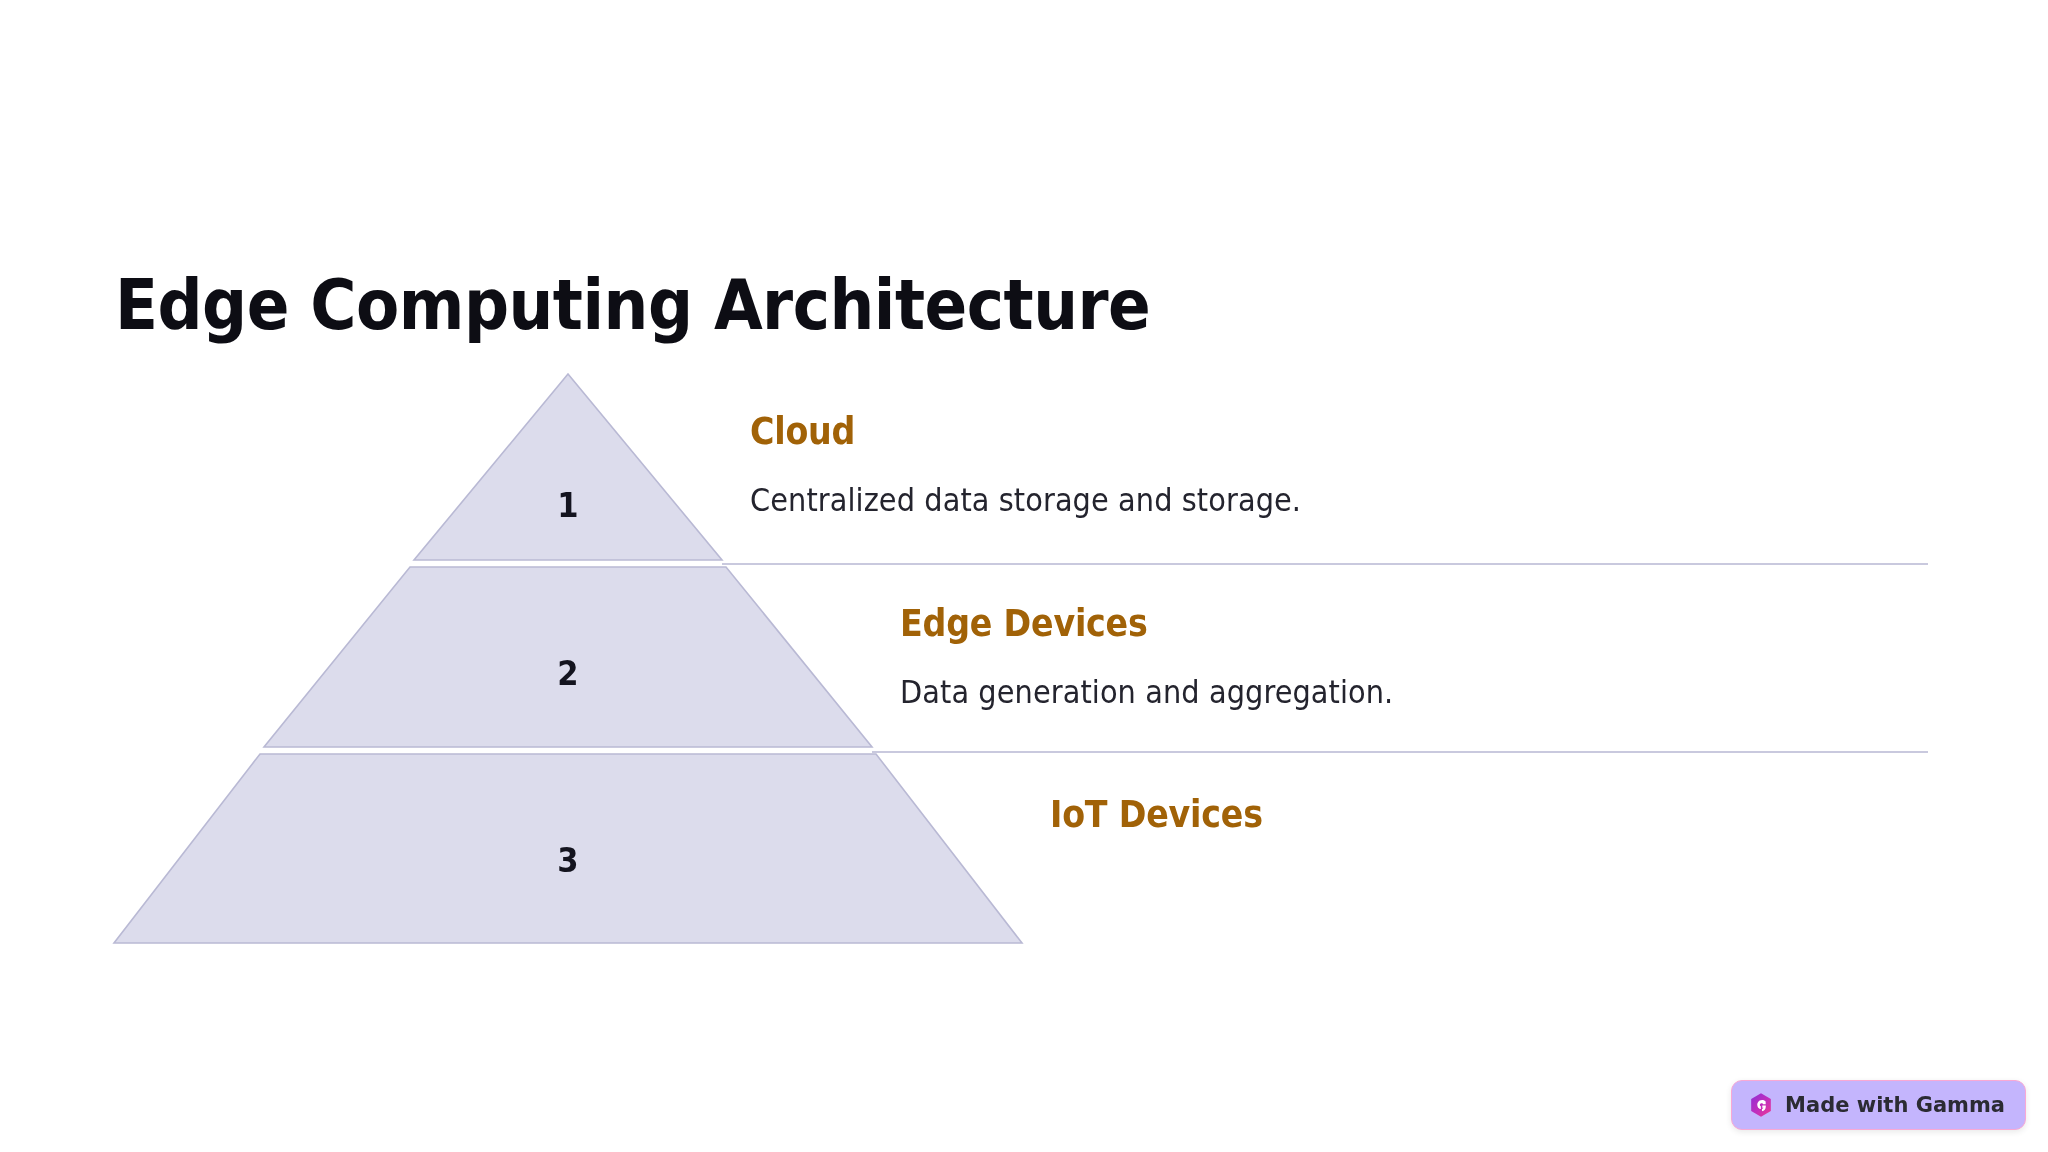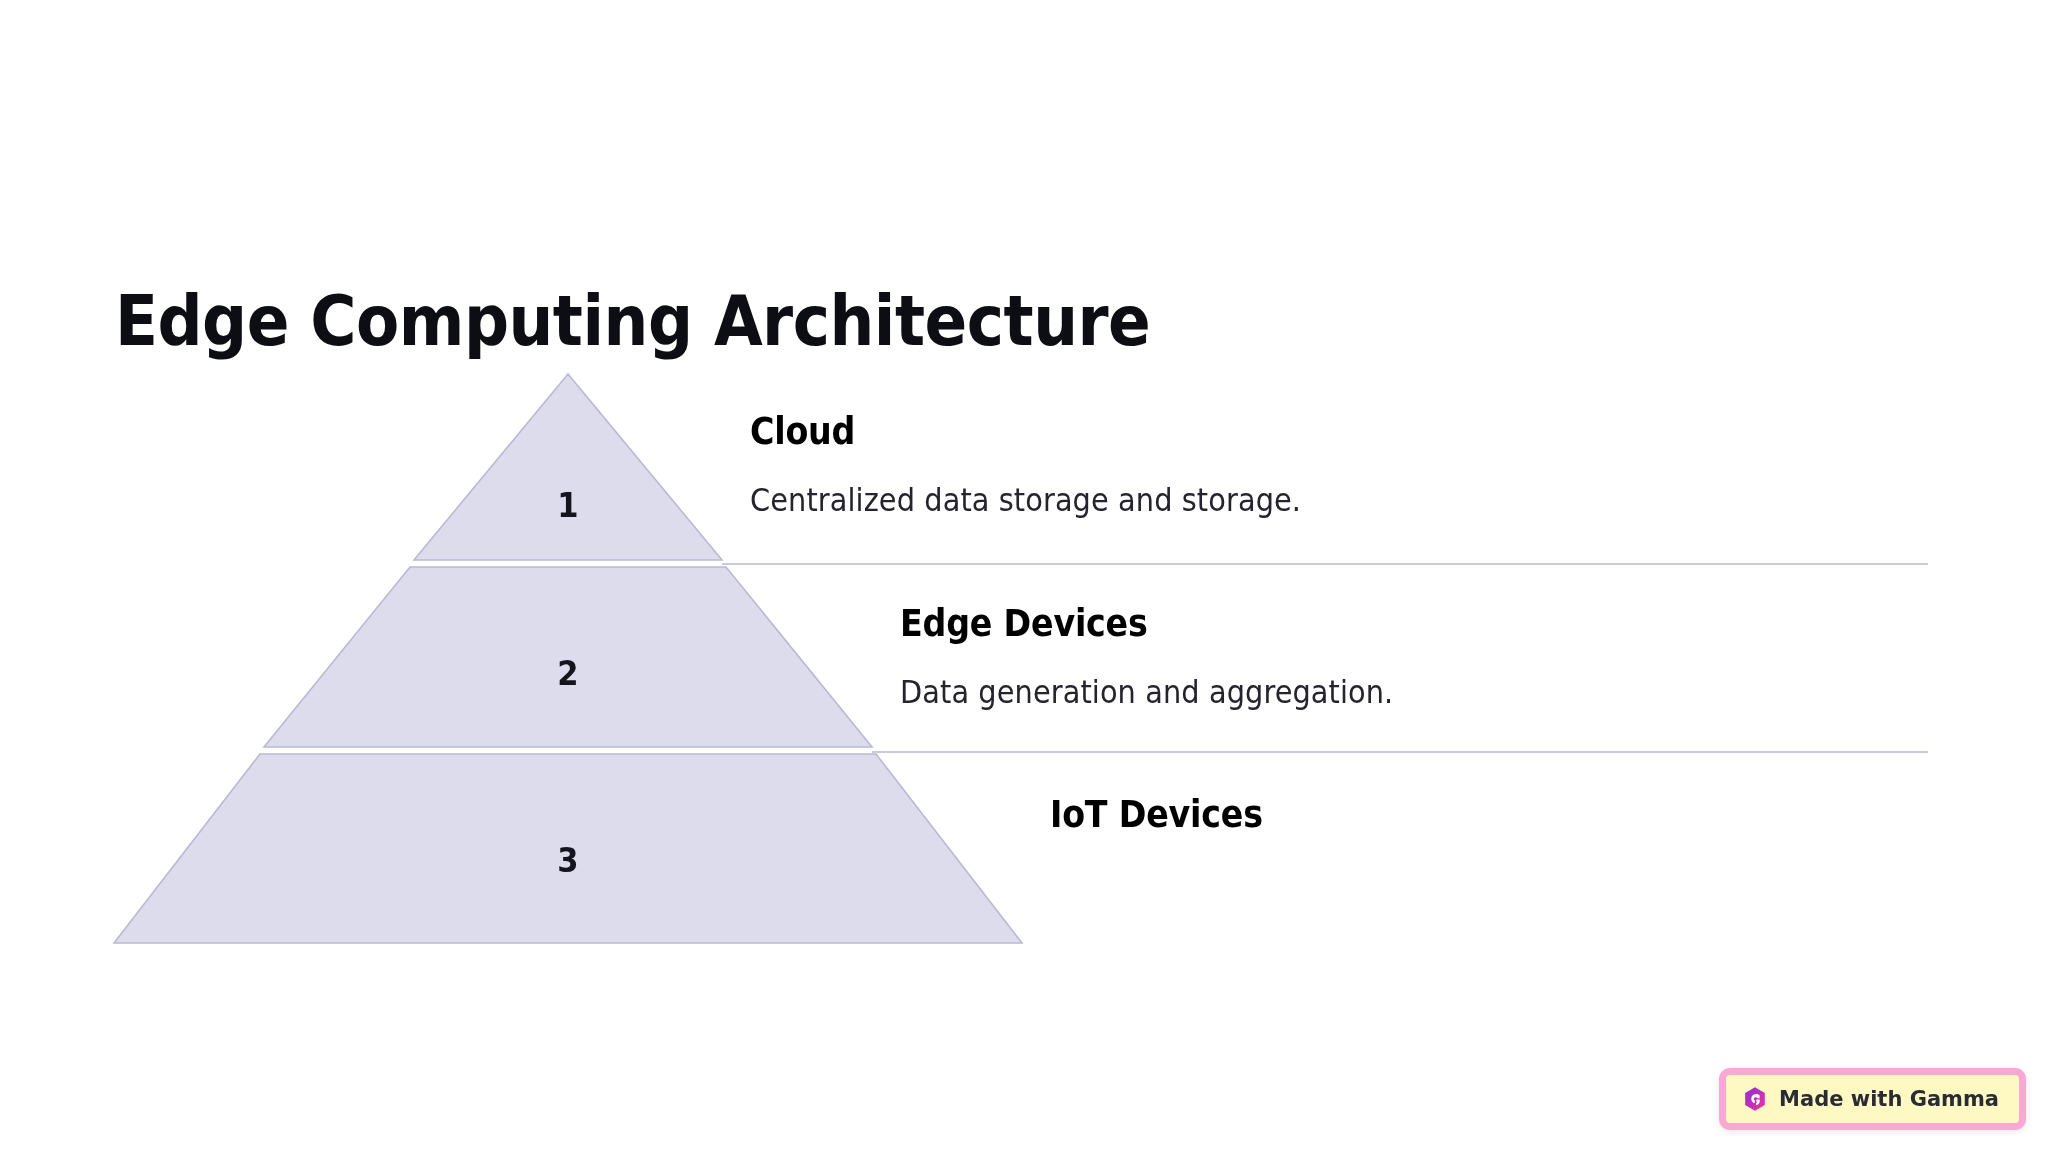--- a/index.html
+++ b/index.html
@@ -19,21 +19,21 @@
   #slide {
     position: absolute;
     inset: 0;
     background: #ffffff;
   }
 
   
   #page-title {
     position: absolute;
     left: 115px;
-    top: 238px;
+    top: 222px;
     font-size: 70px;
     line-height: 1.05;
     font-weight: 700;
     letter-spacing: -0.5px;
     color: #0d0d14;
     font-family: "DejaVu Sans Condensed", "Liberation Sans Narrow", "Liberation Sans", sans-serif;
     font-stretch: condensed;
     white-space: nowrap;
     text-align: right;
   }
@@ -84,21 +84,21 @@
   #tier-divider-1 { left: 722px; top: 563px; width: 1206px; }
   #tier-divider-2 { left: 872px; top: 751px; width: 1056px; }
 
   
   .tier-text {
     position: absolute;
   }
   .tier-title {
     font-size: 37px;
     font-weight: 700;
-    color: #000000;
+    color: #a16207;
     letter-spacing: -0.2px;
     font-family: "DejaVu Sans Condensed", "Liberation Sans Narrow", "Liberation Sans", sans-serif;
     font-stretch: condensed;
     white-space: nowrap;
   }
   .tier-desc {
     margin-top: 28px;
     font-size: 32px;
     font-weight: 400;
     color: #24242e;
@@ -113,22 +113,22 @@
 
   
   #gamma-badge {
     position: absolute;
     right: 22px;
     bottom: 22px;
     display: flex;
     align-items: center;
     gap: 11px;
     padding: 11px 20px 11px 16px;
-    background: #fef9c3;
-    border: 7px solid #f9a8d4;
+    background: #c4b5fd;
+    border: 1px solid #f9a8d4;
     border-radius: 11px;
     box-shadow: 0 2px 6px rgba(0,0,0,0.09);
   }
   #gamma-logo-icon {
     width: 26px;
     height: 26px;
     display: block;
     flex: 0 0 auto;
   }
   #gamma-badge-label {

